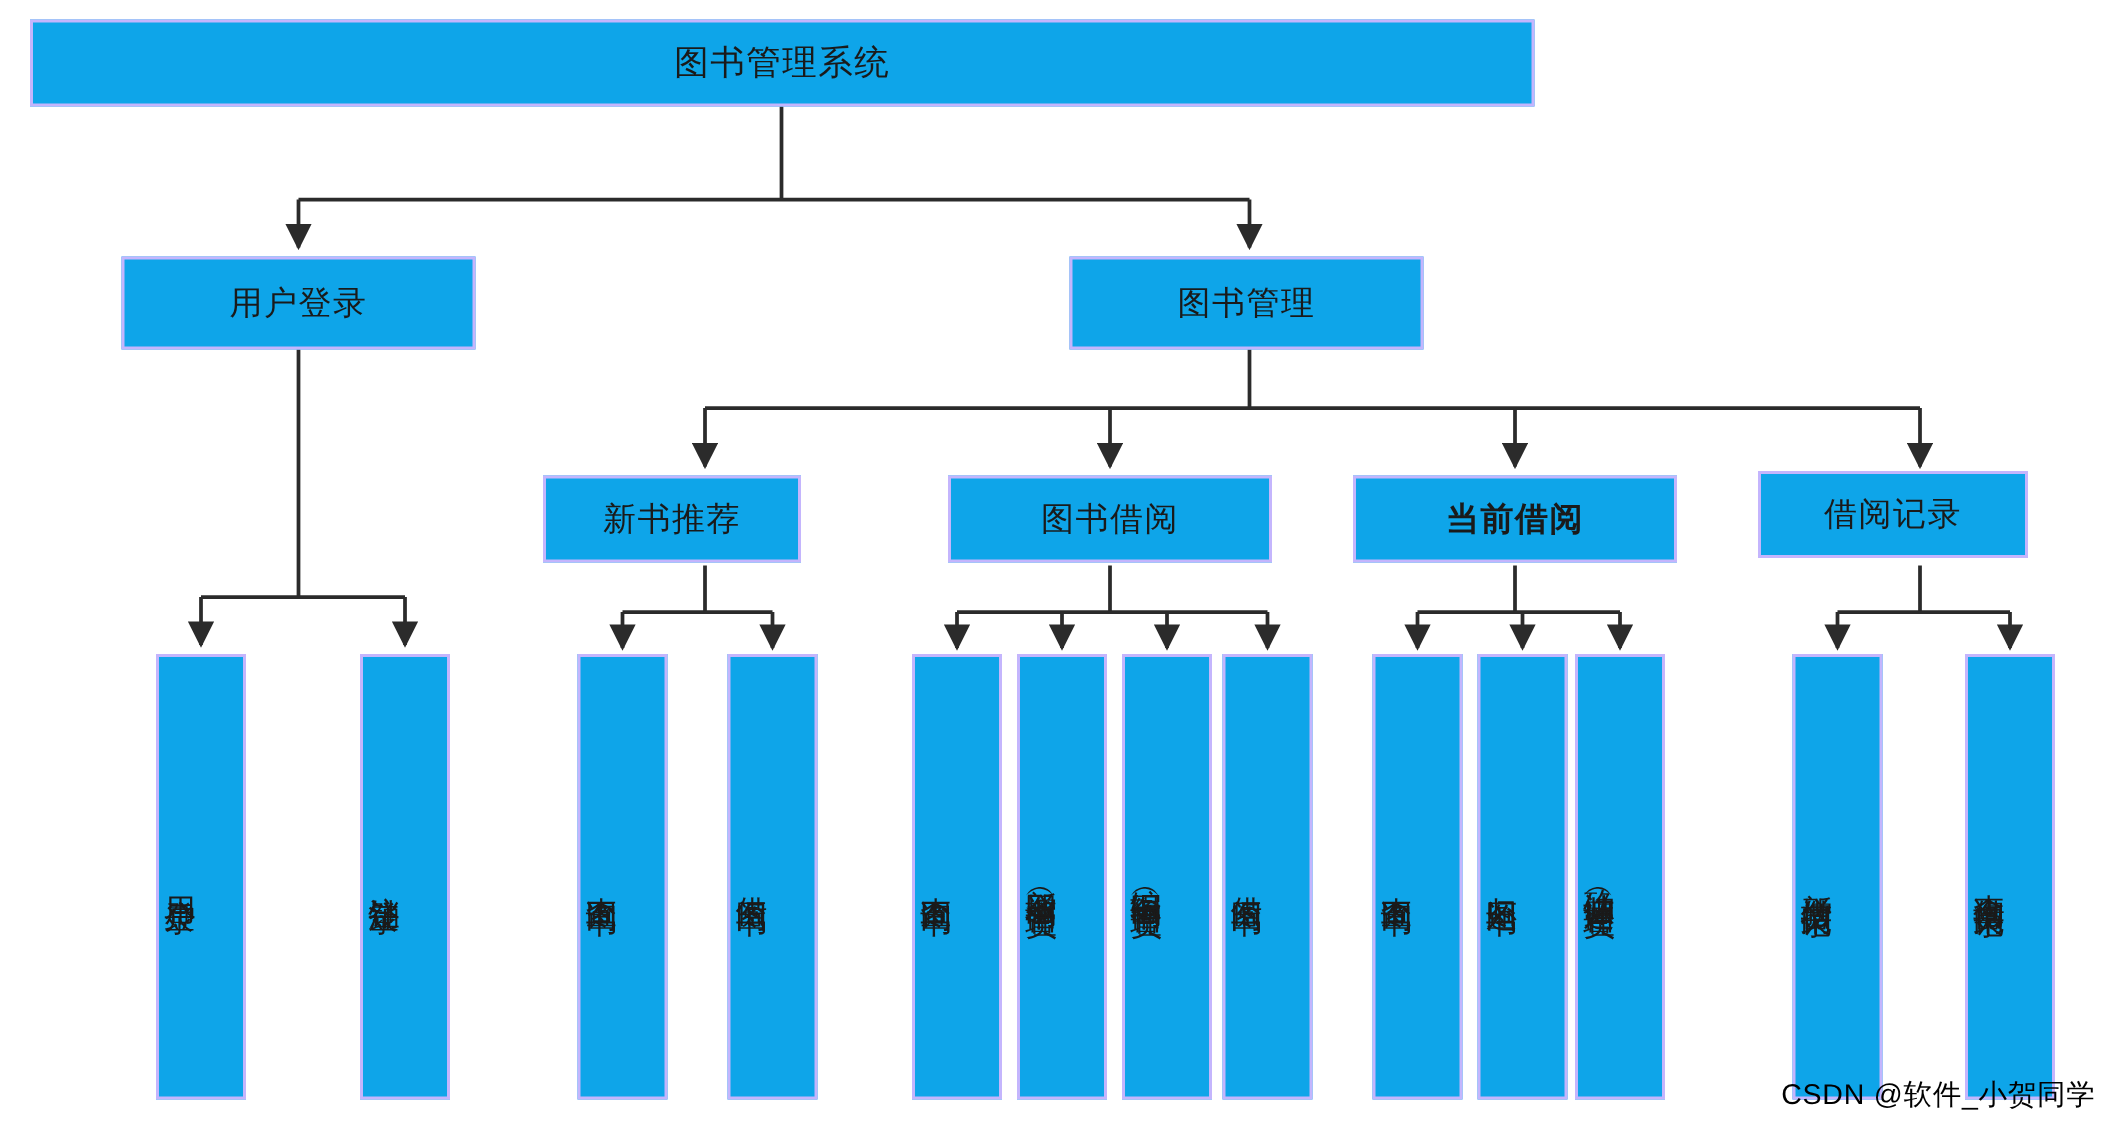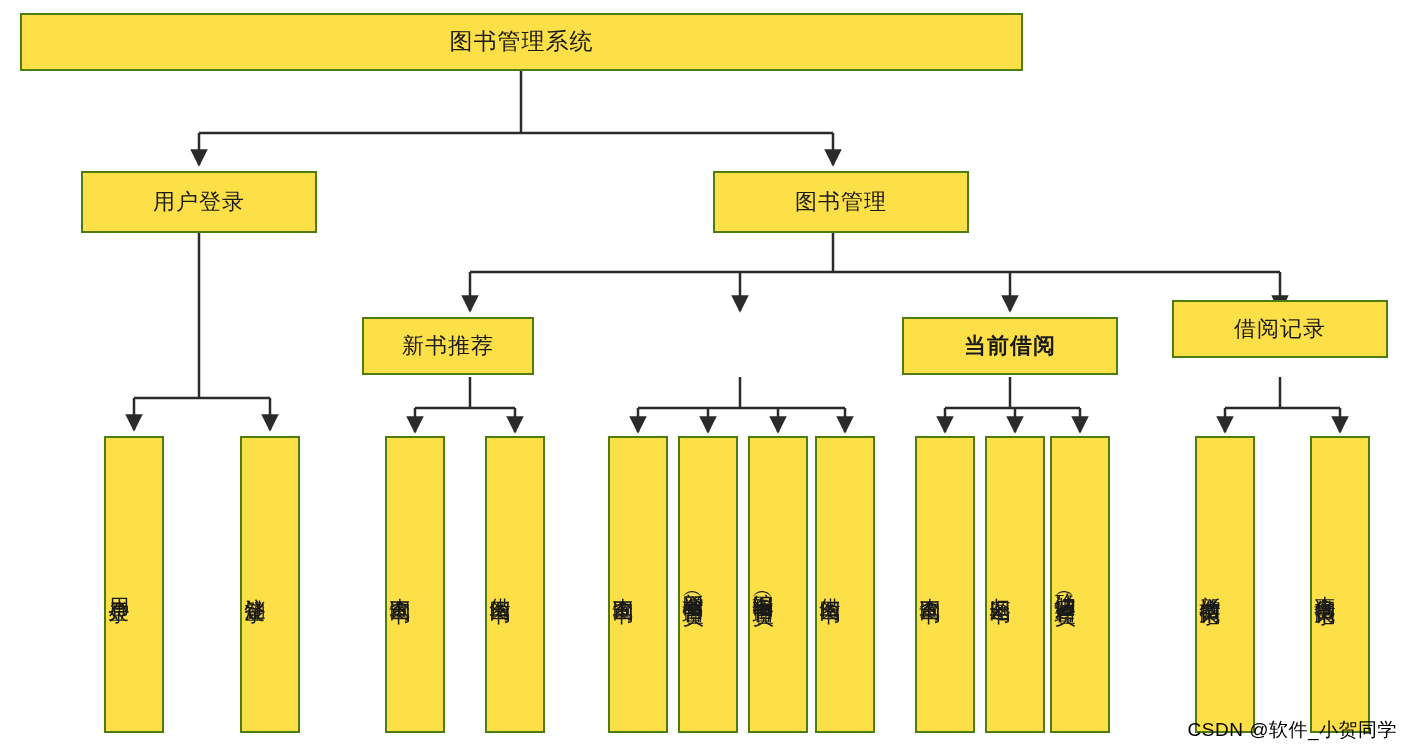--- a/index.html
+++ b/index.html
@@ -22,22 +22,22 @@
     position: absolute;
     left: 0;
     top: 0;
     width: 1405px;
     height: 747px;
     pointer-events: none;
   }
   .node {
     position: absolute;
     box-sizing: border-box;
-    background: #fde047;
-    border: 2px solid #4d7c0f;
+    background: #0ea5e9;
+    border: 2px solid #c4b5fd;
     display: flex;
     align-items: center;
     justify-content: center;
     color: #1a1a1a;
     z-index: 2;
   }
   .node.horiz {
     font-size: 22px;
     letter-spacing: 1px;
     line-height: 1.2;
@@ -128,31 +128,34 @@
     </g>
   </svg>
 
   <div class="node horiz root" style="left:20px; top:13px; width:1003px; height:58px;">
     <span>图书管理系统</span>
   </div>
 
   <div class="node horiz" style="left:81px; top:171px; width:236px; height:62px;">
     <span>用户登录</span>
   </div>
-  <div class="node horiz" style="left:713px; top:171px; width:256px; height:62px;justify-content:center;">
+  <div class="node horiz" style="left:713px; top:171px; width:236px; height:62px;justify-content:center;">
     <span>图书管理</span>
   </div>
 
   <div class="node horiz" style="left:362px; top:317px; width:172px; height:58px;">
     <span>新书推荐</span>
   </div>
+  <div class="node horiz" style="left:632px; top:317px; width:216px; height:58px;">
+    <span>图书借阅</span>
+  </div>
   <div class="node horiz" style="left:902px; top:317px; width:216px; height:58px;font-weight:bold;">
     <span>当前借阅</span>
   </div>
-  <div class="node horiz" style="left:1172px; top:300px; width:216px; height:58px;">
+  <div class="node horiz" style="left:1172px; top:314px; width:180px; height:58px;">
     <span>借阅记录</span>
   </div>
 
   <div class="node leaf" style="left:104px; top:436px; width:60px; height:297px;">
     <span class="vtext">用户登录</span>
   </div>
   <div class="node leaf" style="left:240px; top:436px; width:60px; height:297px;">
     <span class="vtext">注销登录</span>
   </div>
 

